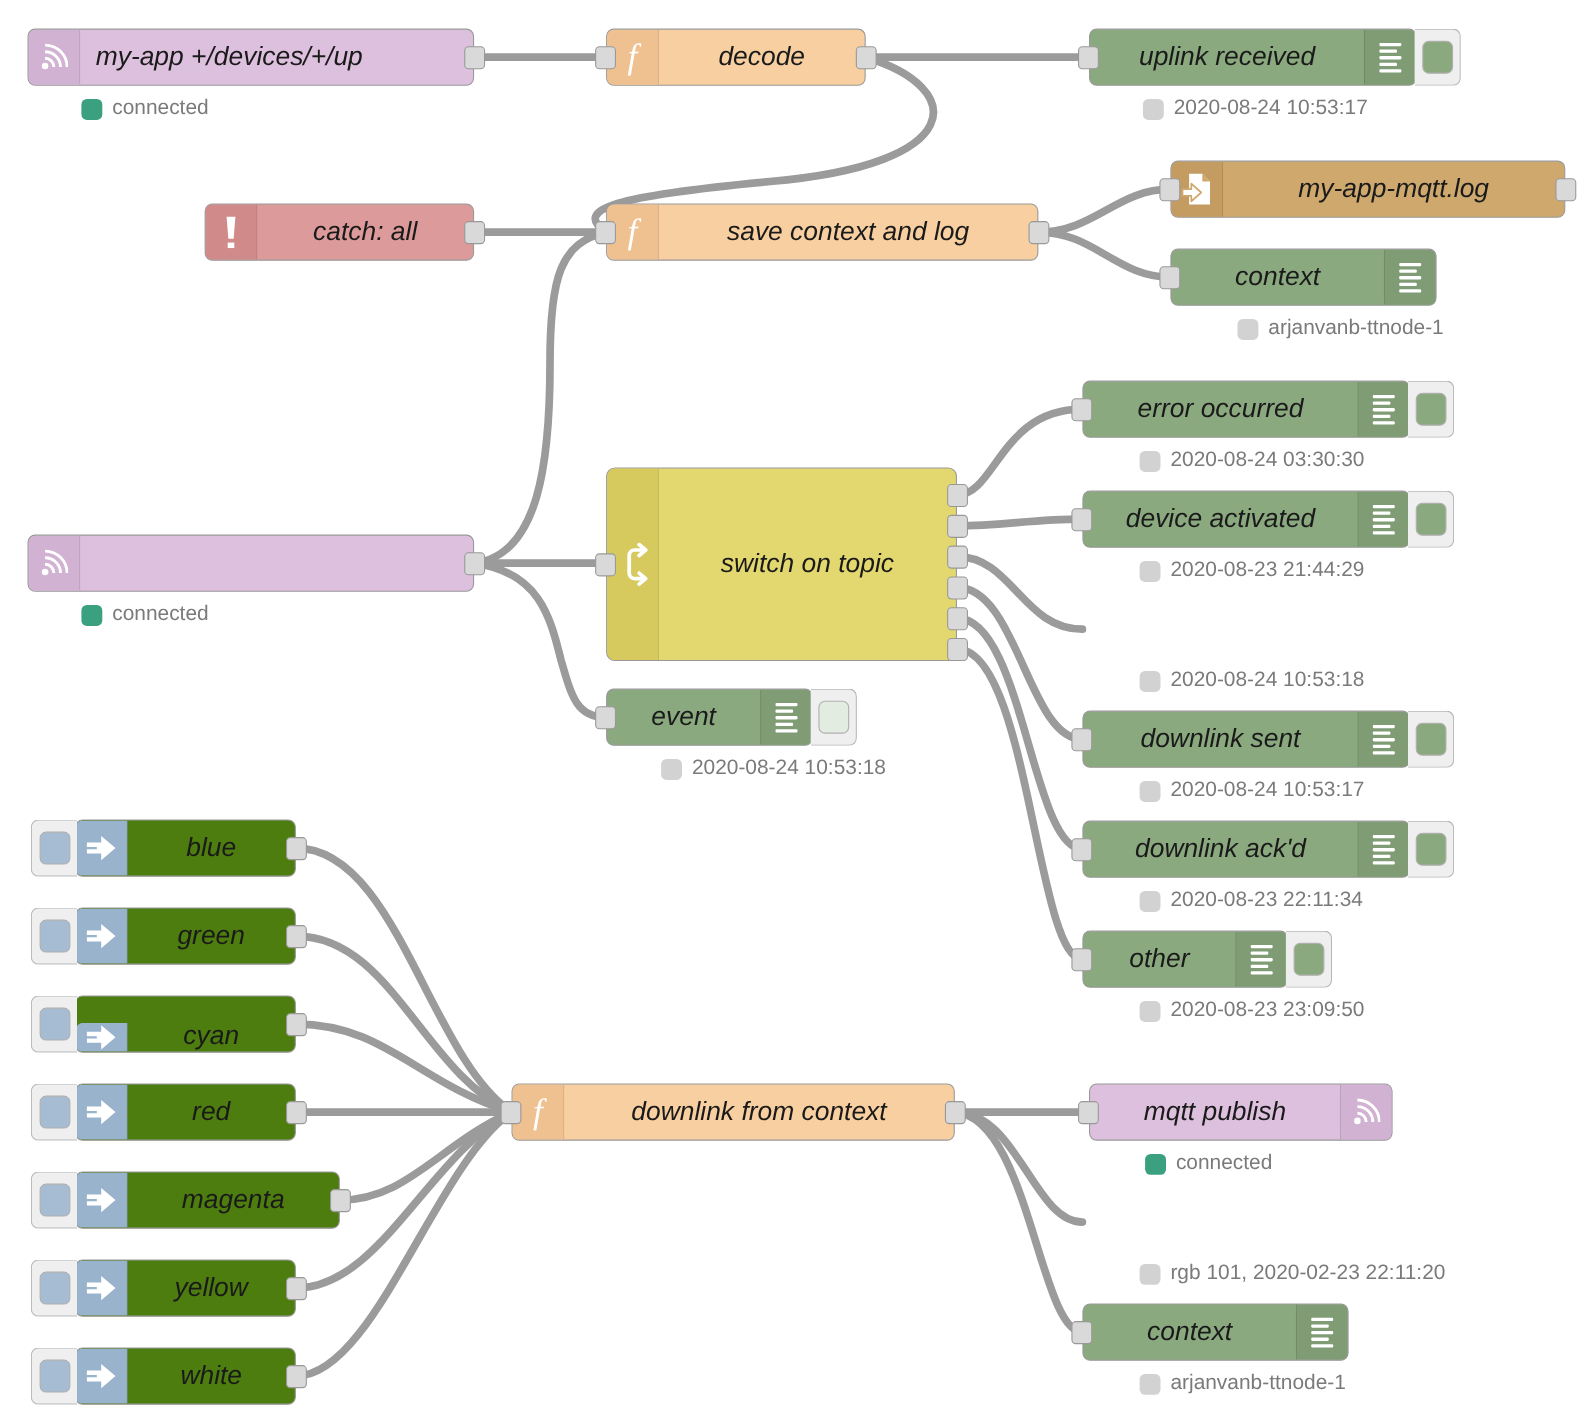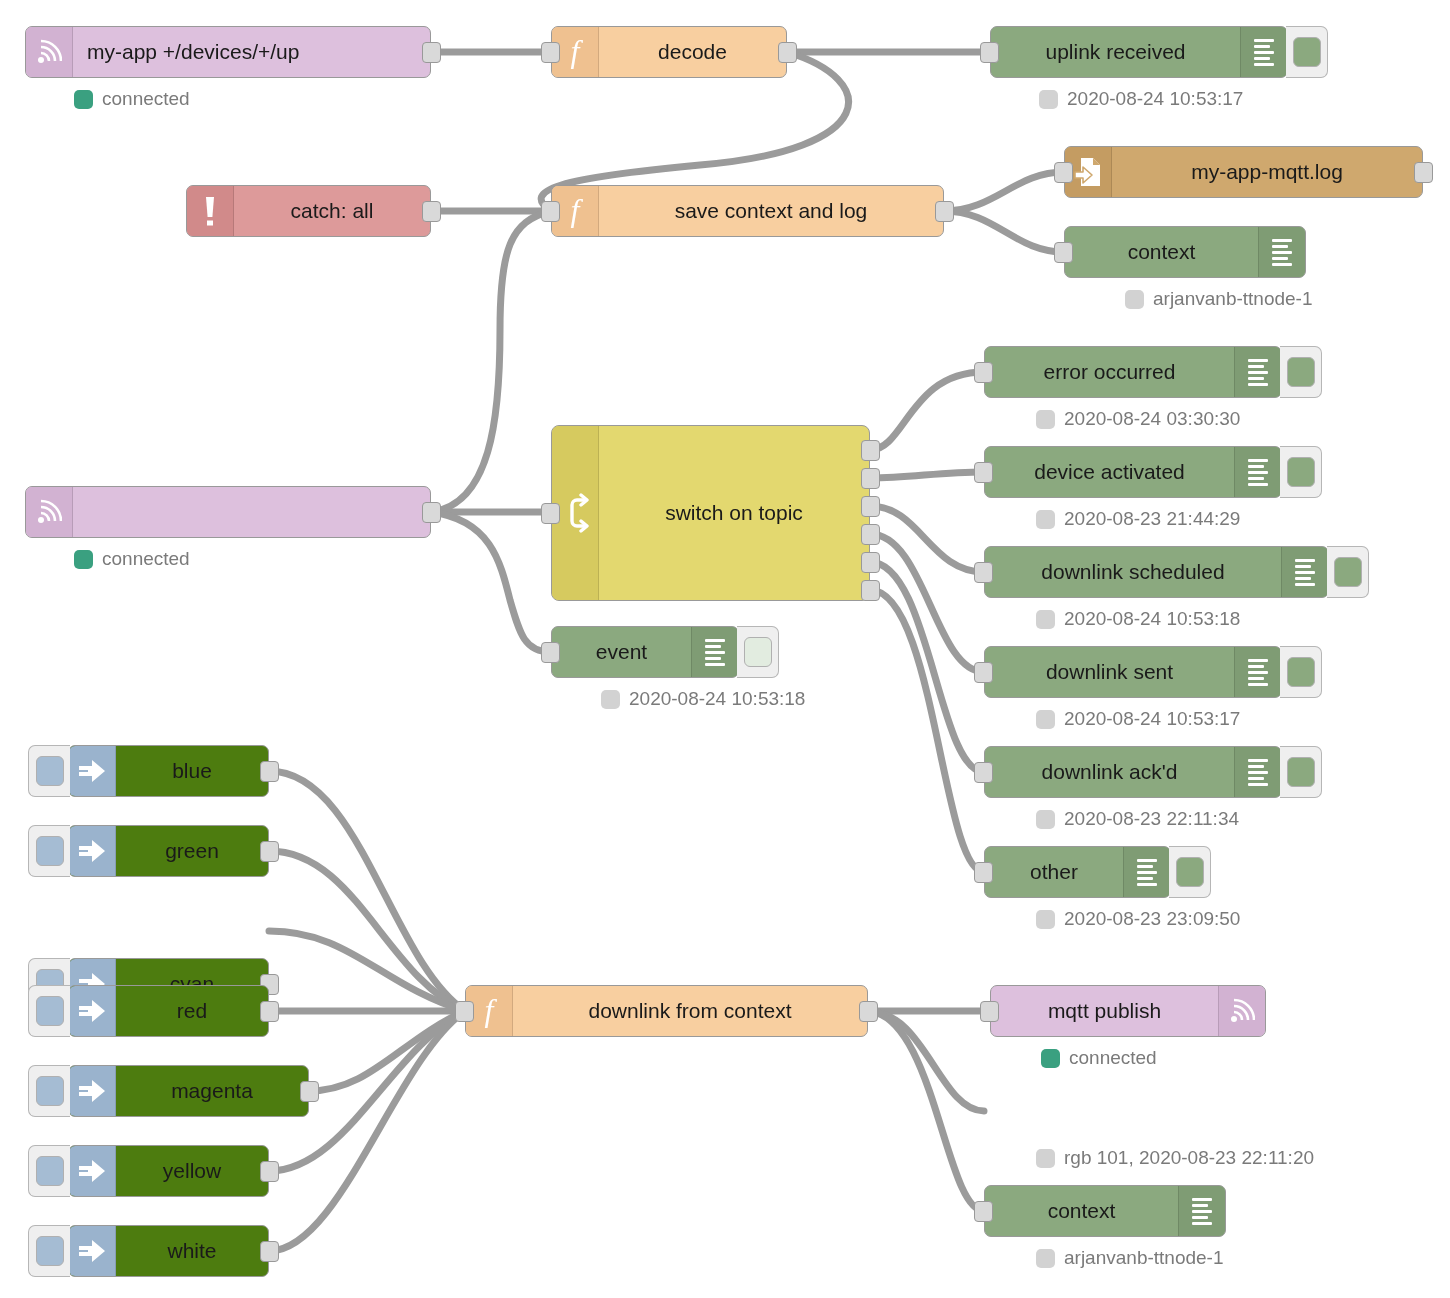--- a/index.html
+++ b/index.html
@@ -40,21 +40,22 @@
     border-right: none;
     border-left: 1px solid rgba(0,0,0,0.12);
     border-radius: 0 6px 6px 0;
   }
   .node .label {
     flex: 1 1 auto;
     display: flex;
     align-items: center;
     justify-content: center;
     padding: 0 14px;
-    font-size: 21px;
+    font-style: italic;
+    font-size: 24px;
     color: #1a1a1a;
     white-space: nowrap;
   }
   .node .label.lead { justify-content: flex-start; }
 
   
   .port {
     position: absolute;
     width: 19px; height: 21px;
     background: #d9d9d9;
@@ -375,36 +376,20 @@
     <div class="port in" style="top:15px;"></div>
     <div class="btn-tab right">
       <span class="knob on"></span>
     </div>
   </div>
   <div class="status" style="left:1000px; top:508px;">
     <span class="dot grey"></span>
     <span>2020-08-23 21:44:29</span>
   </div>
 
-  <div class="node n-debug" style="left:984px; top:546px; width:345px;">
-    <div class="label">downlink scheduled</div>
-    <div class="icon-box right">
-      <span class="ham">
-          <i></i>
-          <i></i>
-          <i></i>
-          <i></i>
-          <i></i>
-        </span>
-    </div>
-    <div class="port in" style="top:15px;"></div>
-    <div class="btn-tab right">
-      <span class="knob on"></span>
-    </div>
-  </div>
   <div class="status" style="left:1000px; top:608px;">
     <span class="dot grey"></span>
     <span>2020-08-24 10:53:18</span>
   </div>
 
   <div class="node n-debug" style="left:984px; top:646px; width:298px;">
     <div class="label">downlink sent</div>
     <div class="icon-box right">
       <span class="ham">
           <i></i>
@@ -485,21 +470,21 @@
         <path d="M2 8 h13 v-6 l13 11 -13 11 v-6 h-13 v-4 h9 v-2 h-9 z" fill="#fff"></path>
       </svg>
     </div>
     <div class="label">green</div>
     <div class="port out" style="top:15px;"></div>
     <div class="btn-tab left">
       <span class="knob blue"></span>
     </div>
   </div>
 
-  <div class="node n-inject" style="left:68px; top:958px; width:201px;">
+  <div class="node n-inject" style="left:68px; top:905px; width:201px;align-items:flex-end;">
     <div class="icon-box">
       <svg class="ico-svg" width="30" height="26" viewBox="0 0 30 26">
         <path d="M2 8 h13 v-6 l13 11 -13 11 v-6 h-13 v-4 h9 v-2 h-9 z" fill="#fff"></path>
       </svg>
     </div>
     <div class="label">cyan</div>
     <div class="port out" style="top:15px;"></div>
     <div class="btn-tab left">
       <span class="knob blue"></span>
     </div>
@@ -580,21 +565,21 @@
     </div>
     <div class="port in" style="top:15px;"></div>
   </div>
   <div class="status" style="left:1005px; top:1047px;">
     <span class="dot green"></span>
     <span>connected</span>
   </div>
 
   <div class="status" style="left:1000px; top:1147px;">
     <span class="dot grey"></span>
-    <span>rgb 101, 2020-08-23 22:11:20</span>
+    <span>rgb 101, 2020-02-23 22:11:20</span>
   </div>
 
   <div class="node n-debug" style="left:984px; top:1185px; width:242px;">
     <div class="label">context</div>
     <div class="icon-box right">
       <span class="ham">
           <i></i>
           <i></i>
           <i></i>
           <i></i>

